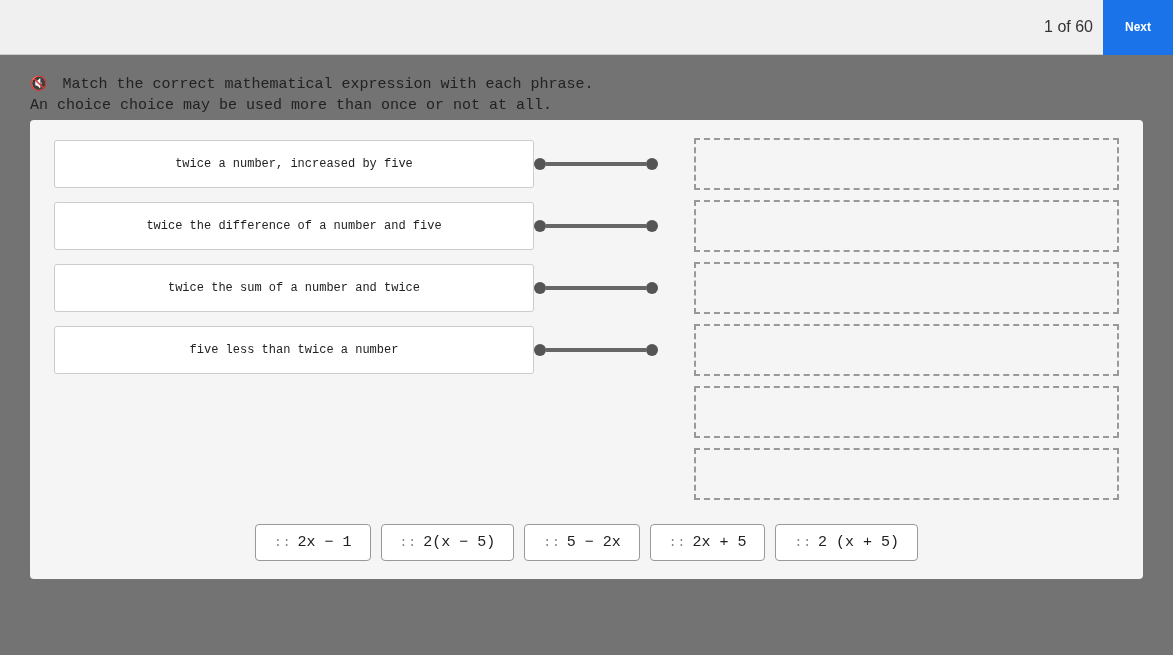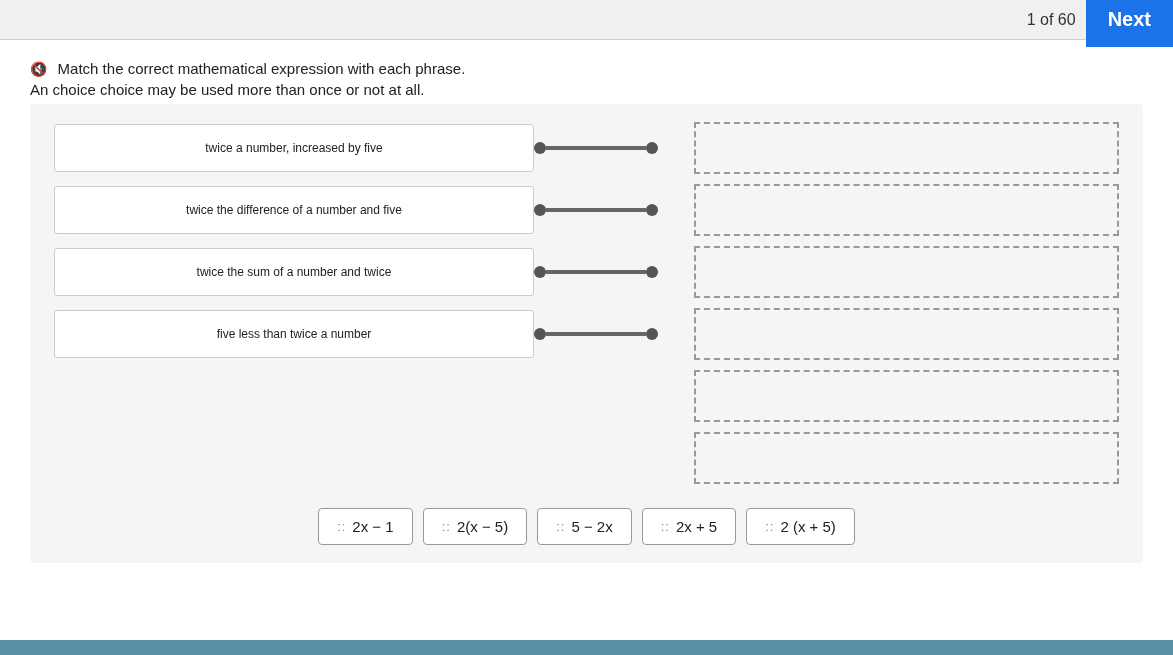--- a/index.html
+++ b/index.html
@@ -5,47 +5,48 @@
     * { box-sizing: border-box; margin: 0; padding: 0; }
     body {
       font-family: Arial, sans-serif;
       background: #5a8fa8;
       width: 1173px;
       min-height: 655px;
       overflow: hidden;
     }
     .top-bar {
       background: #f0f0f0;
-      height: 40px;
+      height: 55px;
       display: flex;
       align-items: center;
       justify-content: flex-end;
       padding: 0 0 0 20px;
       border-bottom: 1px solid #ccc;
     }
     .page-indicator {
       font-size: 16px;
       color: #333;
       margin-right: 10px;
     }
     .next-button {
       background: #1a73e8;
       color: white;
       border: none;
       padding: 10px 22px;
-      font-size: 20px;
+      font-size: 12px;
       font-weight: bold;
       cursor: pointer;
       height: 55px;
       min-width: 70px;
     }
     .main-content {
-      background: #ffffff;
+      background: #737373;
       min-height: 600px;
       padding: 20px 30px 30px 30px;
+      font-family: Liberation Mono, monospace;
     }
     .instructions {
       margin-bottom: 6px;
     }
     .instructions p {
       font-size: 15px;
       color: #222;
       margin-bottom: 4px;
     }
     .instructions .speaker-icon {

